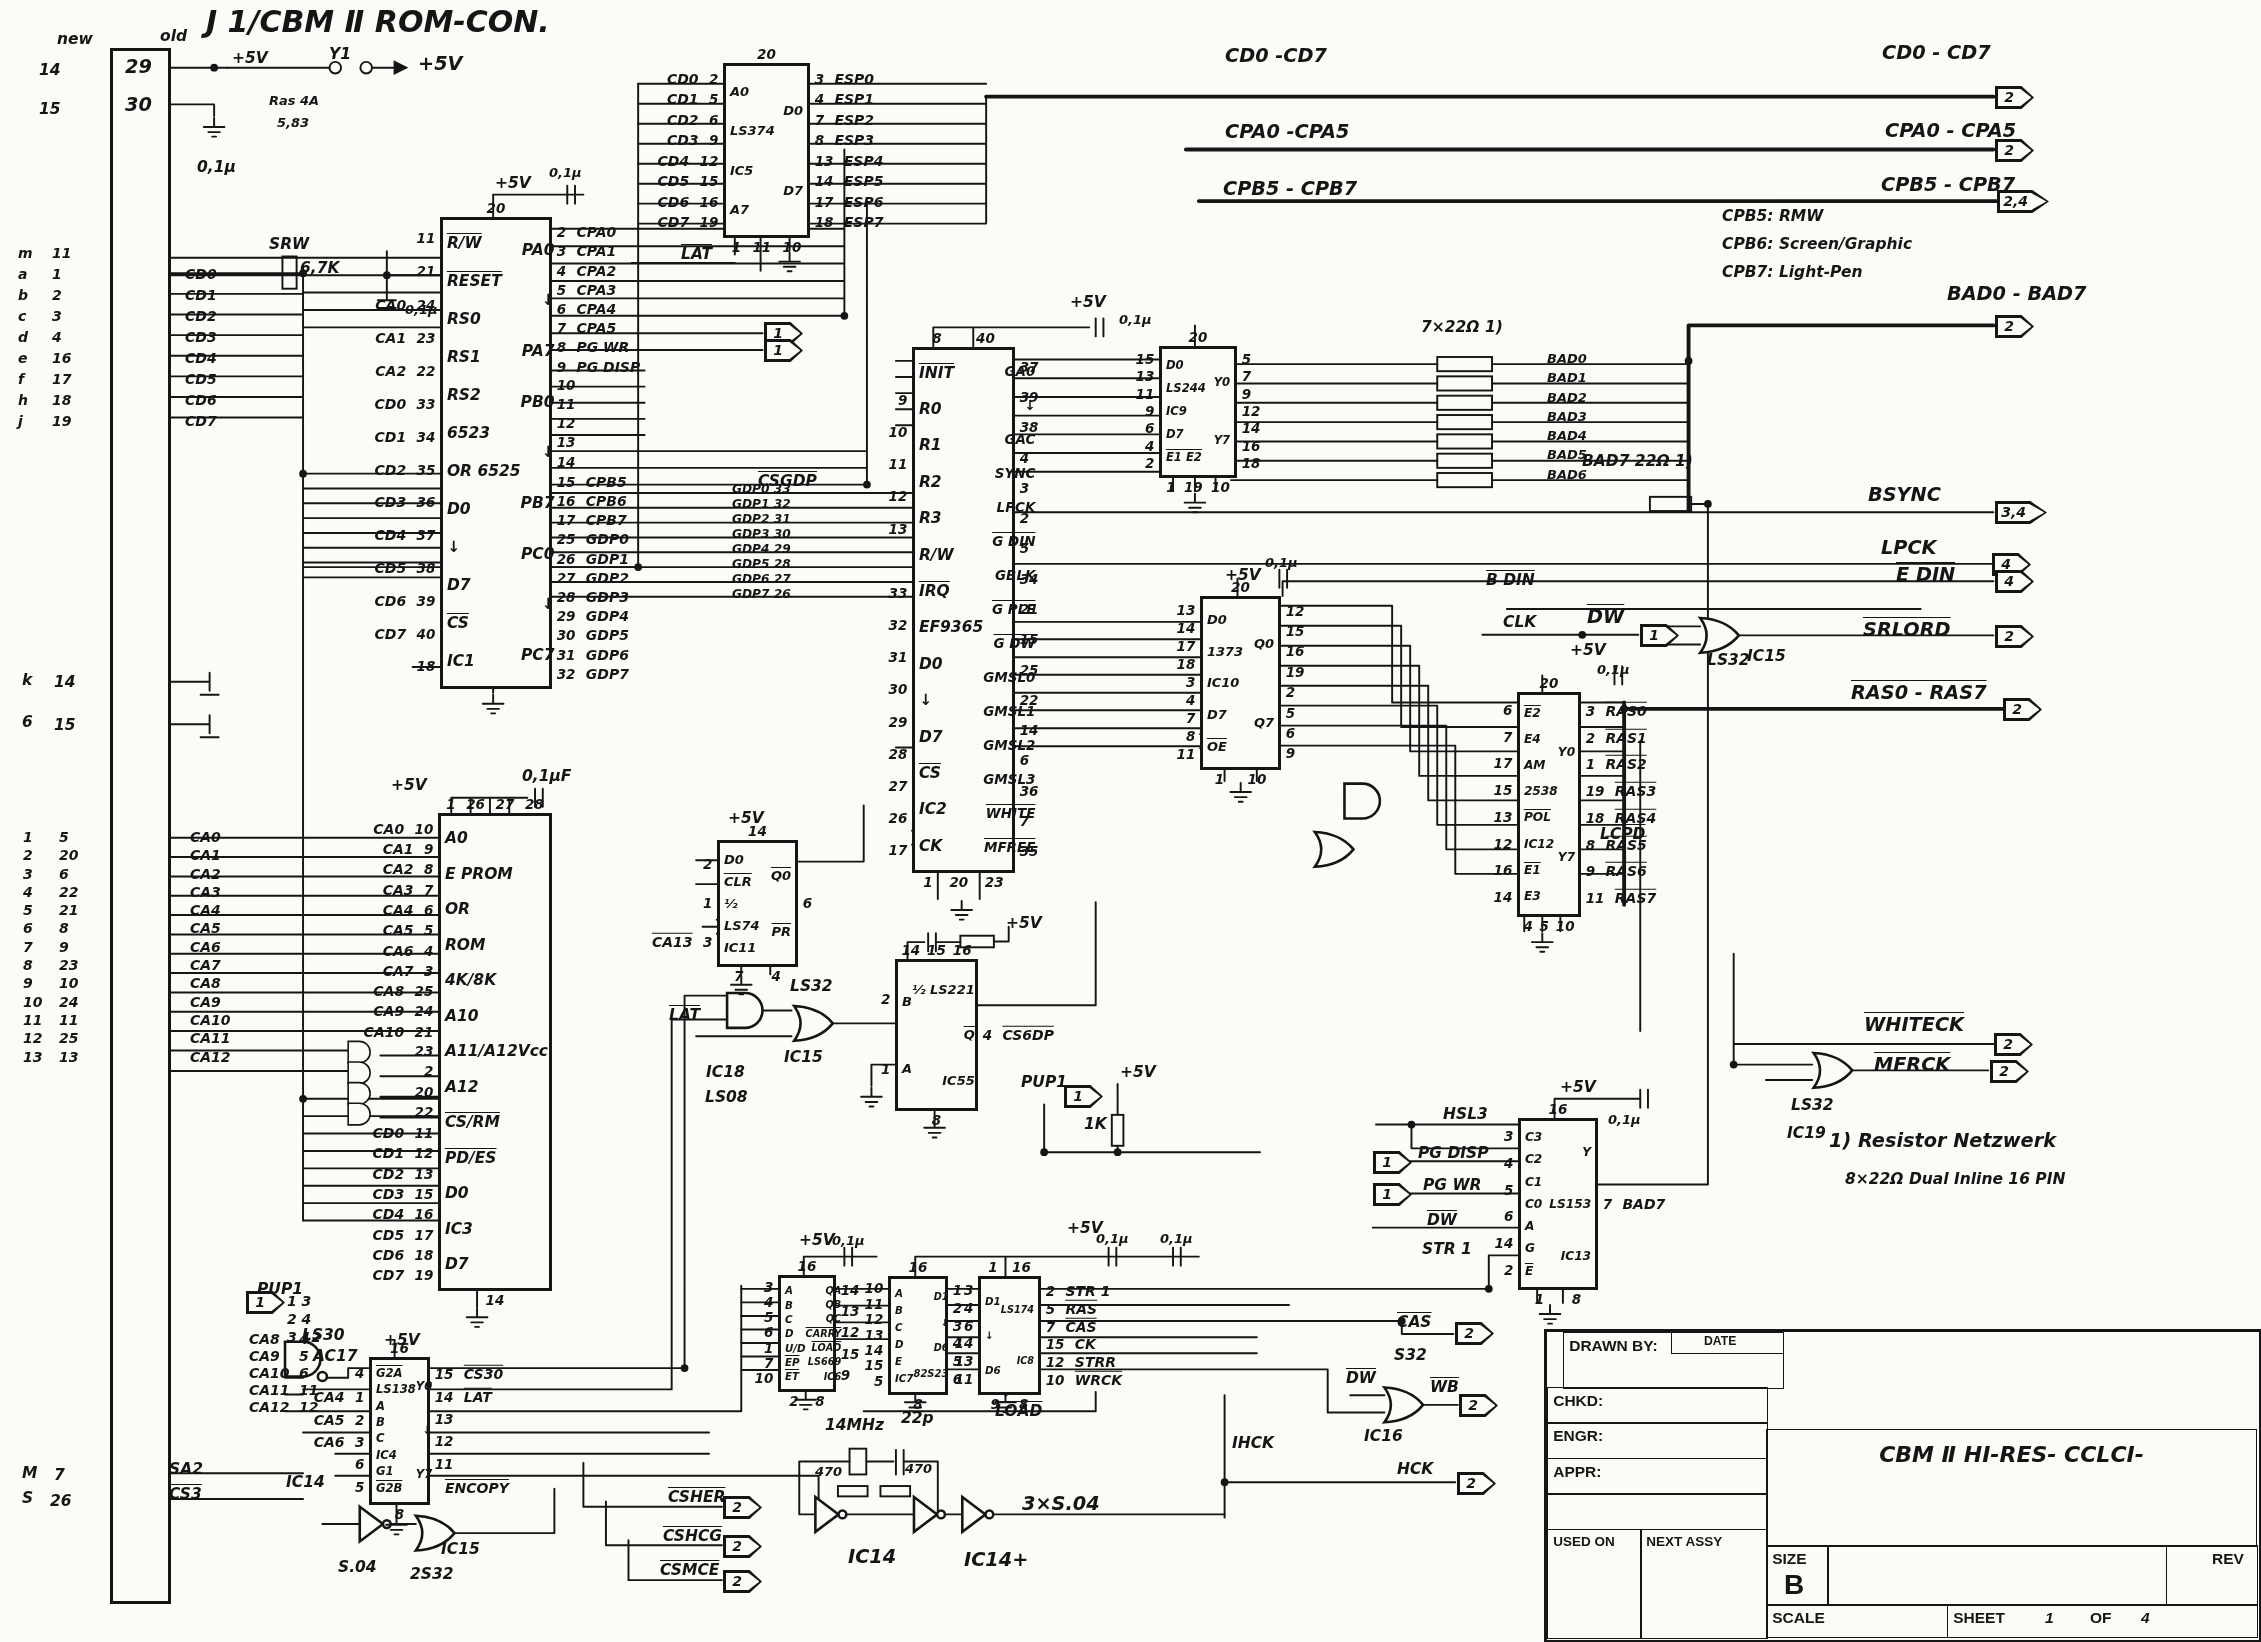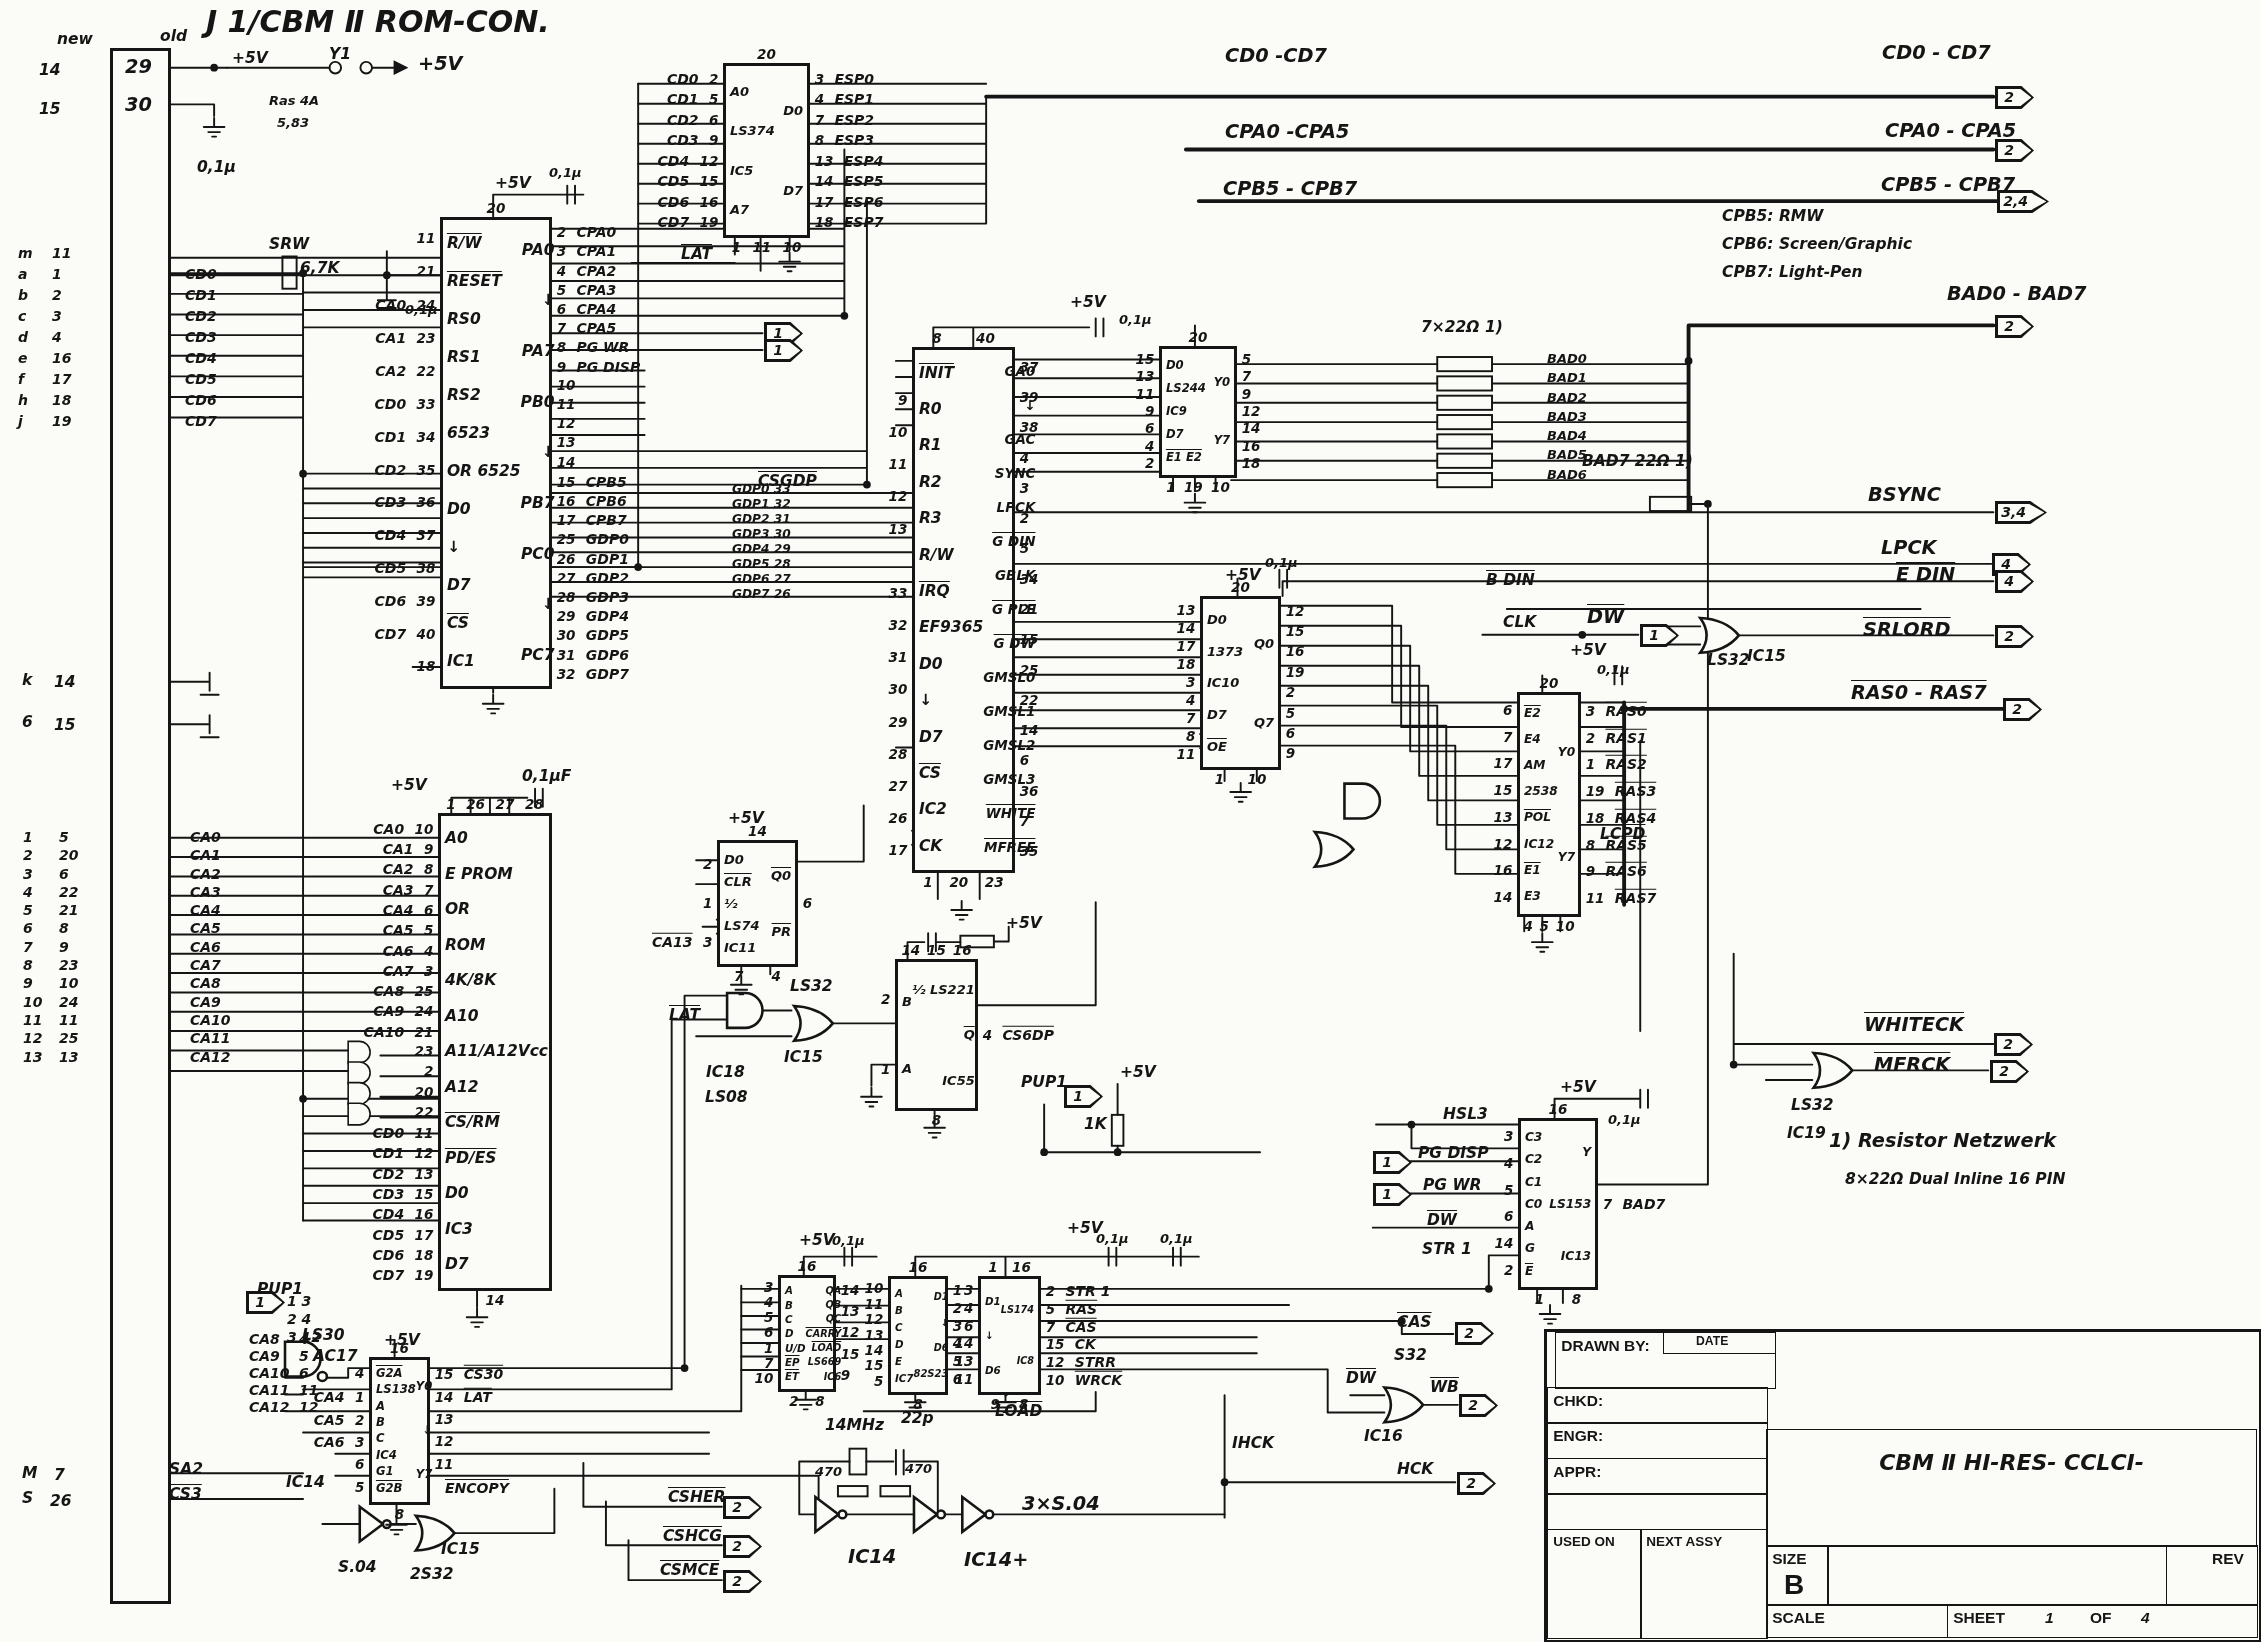--- a/index.html
+++ b/index.html
@@ -2444,21 +2444,21 @@
 <span class="tag" style="left:764px;top:322px">
       <i></i>
       <b>1</b>
     </span>
 <span class="tag" style="left:764px;top:339px">
       <i></i>
       <b>1</b>
     </span>
 
 <div class="tb">
-  <div class="tc" style="left:8px;top:0;width:219px;height:55px">
+  <div class="tc" style="left:16px;top:0;width:219px;height:55px">
     <span class="cap">DRAWN BY:</span>
     <div class="tc" style="left:107px;top:-1.9px;width:112px;height:22px;border-width:0 0 1.9px 1.9px">
       <span class="cap" style="font-size:12.2px;left:32px;top:2.6px">DATE</span>
     </div>
   </div>
   <div class="tc" style="left:0;top:55px;width:219px;height:35px">
         <span class="cap">CHKD:</span>
       </div>
   <div class="tc" style="left:0;top:90px;width:219px;height:35px">
         <span class="cap">ENGR:</span>
@@ -2467,21 +2467,21 @@
         <span class="cap">APPR:</span>
       </div>
   <div class="tc" style="left:0;top:161px;width:219px;height:35px"></div>
   <div class="tc" style="left:0;top:197px;width:93px;height:108px">
         <span class="cap" style="font-size:13.5px">USED ON</span>
       </div>
   <div class="tc" style="left:93px;top:197px;width:126px;height:108px">
         <span class="cap" style="font-size:13.5px">NEXT ASSY</span>
       </div>
   <div class="tc" style="left:219px;top:97px;width:489px;height:116px">
-    <div class="hand" style="margin-top:16px">CBM Ⅱ   HI-RES- CCLCI-</div>
+    <div class="hand" style="margin-top:8px">CBM Ⅱ   HI-RES- CCLCI-</div>
   </div>
   <div class="tc" style="left:219px;top:213px;width:61px;height:59px">
     <span class="cap">SIZE</span>
     <div style="position:absolute;left:17px;top:23px;font-size:28px;font-weight:700">B</div>
   </div>
   <div class="tc" style="left:280px;top:213px;width:338px;height:59px"></div>
   <div class="tc" style="left:619px;top:213px;width:90px;height:59px">
         <span class="cap" style="left:45px">REV</span>
       </div>
   <div class="tc" style="left:219px;top:272px;width:180px;height:32px">

